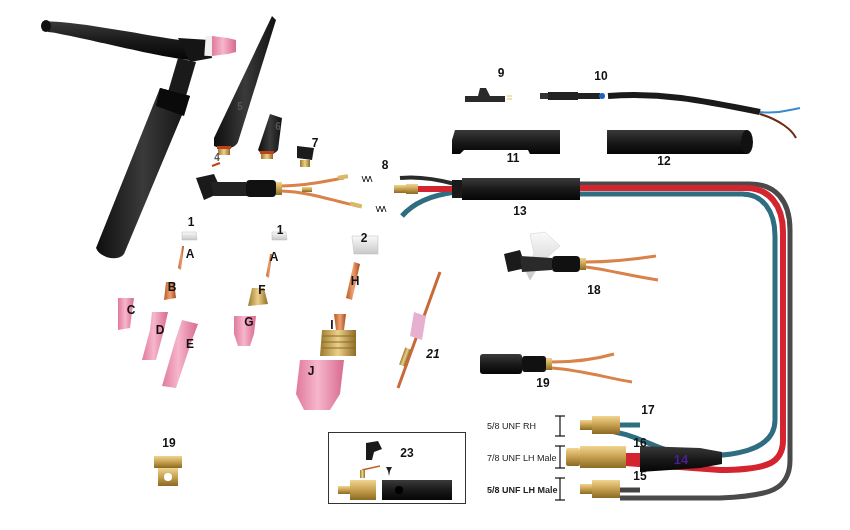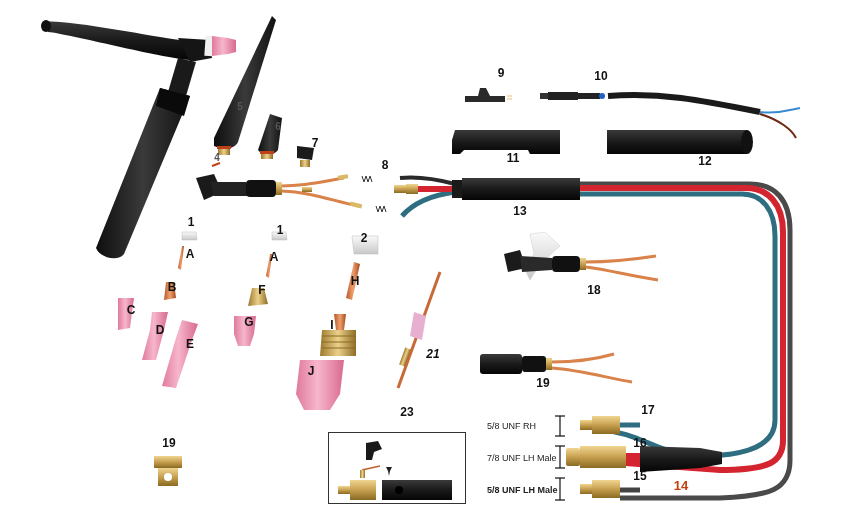--- a/index.html
+++ b/index.html
@@ -1,21 +1,21 @@
 <!DOCTYPE html>
 <html><head>
 <meta charset="utf-8">
 <style>
   html,body{margin:0;padding:0;background:#fff;}
   body{width:850px;height:530px;position:relative;overflow:hidden;font-family:"Liberation Sans",sans-serif;}
   svg#art{position:absolute;left:0;top:0;}
   .lbl{position:absolute;font-weight:bold;font-size:12px;color:#111;line-height:1;transform:translate(-50%,-50%);}
   .lbl.part{font-size:12px;}
   .lbl.letter{font-size:12px;}
-  .lbl.inv{color:#c2410c;font-size:13px;margin-top:26px;}
+  .lbl.inv{color:#4c1d95;font-size:13px;}
   .thread{position:absolute;font-size:9px;color:#222;white-space:nowrap;transform:translateY(-50%);}
   .kitbox{position:absolute;border:1px solid #333;}
 </style>
 </head>
 <body>
 
 <svg id="art" width="850" height="530" viewBox="0 0 850 530">
   <defs>
     <linearGradient id="gBlack" x1="0" y1="0" x2="1" y2="0">
       <stop offset="0" stop-color="#0e0e0e"></stop>
@@ -248,31 +248,31 @@
 <div class="lbl part" style="left:280px;top:230px;">1</div>
 <div class="lbl part" style="left:364px;top:238px;">2</div>
 <div class="lbl part" style="left:217px;top:158px;font-size:10px;color:#555;">4</div>
 <div class="lbl part" style="left:240px;top:107px;font-size:10px;color:#555;">5</div>
 <div class="lbl part" style="left:278px;top:127px;font-size:10px;color:#555;">6</div>
 <div class="lbl part" style="left:315px;top:143px;">7</div>
 <div class="lbl part" style="left:385px;top:165px;">8</div>
 <div class="lbl part" style="left:501px;top:73px;">9</div>
 <div class="lbl part" style="left:601px;top:76px;">10</div>
 <div class="lbl part" style="left:513px;top:158px;">11</div>
-<div class="lbl part" style="left:705px;top:161px;text-align:center;">12</div>
+<div class="lbl part" style="left:664px;top:161px;text-align:center;">12</div>
 <div class="lbl part" style="left:520px;top:211px;">13</div>
 <div class="lbl inv" style="left:681px;top:459px;">14</div>
 <div class="lbl part" style="left:640px;top:476px;">15</div>
 <div class="lbl part" style="left:640px;top:443px;">16</div>
 <div class="lbl part" style="left:648px;top:410px;">17</div>
 <div class="lbl part" style="left:594px;top:290px;">18</div>
 <div class="lbl part" style="left:543px;top:383px;">19</div>
 <div class="lbl part" style="left:433px;top:354px;font-style:italic;">21</div>
 <div class="lbl part" style="left:169px;top:443px;">19</div>
-<div class="lbl part" style="left:407px;top:412px;">23</div>
+<div class="lbl part" style="left:407px;top:453px;">23</div>
 
 <div class="lbl letter" style="left:190px;top:254px;">A</div>
 <div class="lbl letter" style="left:274px;top:257px;">A</div>
 <div class="lbl letter" style="left:172px;top:287px;">B</div>
 <div class="lbl letter" style="left:131px;top:310px;">C</div>
 <div class="lbl letter" style="left:160px;top:330px;">D</div>
 <div class="lbl letter" style="left:190px;top:344px;">E</div>
 <div class="lbl letter" style="left:262px;top:290px;">F</div>
 <div class="lbl letter" style="left:249px;top:322px;">G</div>
 <div class="lbl letter" style="left:355px;top:281px;">H</div>

